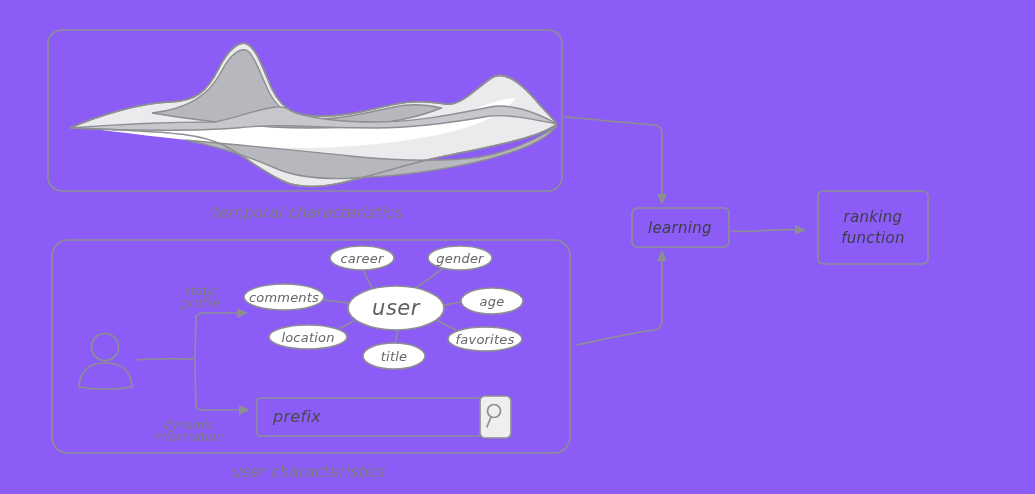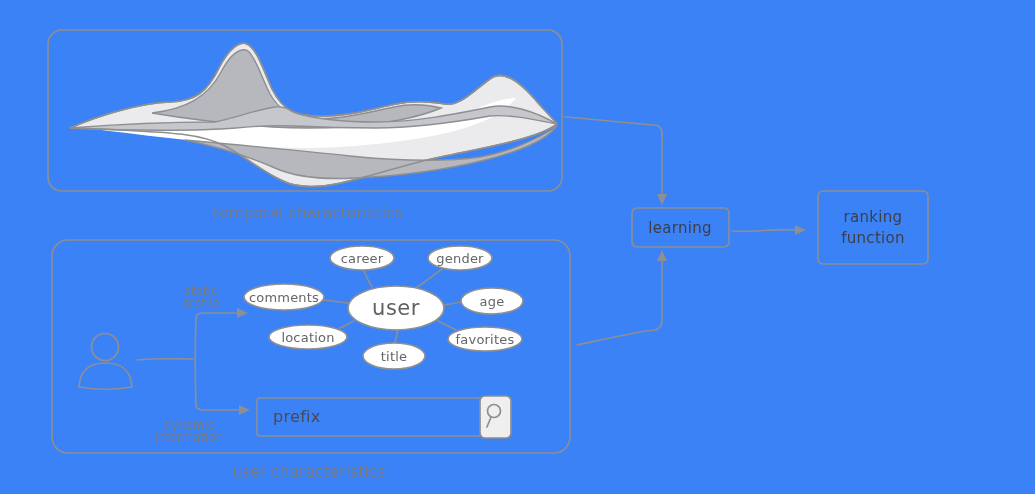--- a/index.html
+++ b/index.html
@@ -1,17 +1,17 @@
 <!DOCTYPE html>
 <html><head>
 <meta charset="utf-8">
 <style>
   html,body{margin:0;padding:0;background:#ffffff;}
-  .stage{position:relative;width:1035px;height:494px;background:#3b82f6;overflow:hidden;
-         font-family:"DejaVu Sans", sans-serif;}
+  .stage{position:relative;width:1035px;height:494px;background:#8b5cf6;overflow:hidden;
+         font-family:"DejaVu Sans", sans-serif;font-style:italic;}
   svg{display:block;}
   text{font-family:"DejaVu Sans", sans-serif;}
   .caption{fill:#7c7c80;font-size:15px;letter-spacing:.3px;}
   .small-label{fill:#7c7c80;font-size:11.5px;letter-spacing:.2px;}
   .node-label{fill:#65656a;font-size:13px;letter-spacing:.2px;}
   .user-label{fill:#5f5f64;font-size:21px;letter-spacing:.5px;}
   .box-label{fill:#3e3e47;font-size:15px;letter-spacing:.3px;}
   .prefix-label{fill:#4a4a52;font-size:16px;letter-spacing:.3px;}
   .outline{fill:none;stroke:#8e8f92;stroke-width:1.6;}
   .thin{stroke:#8e8f92;stroke-width:1.4;}

